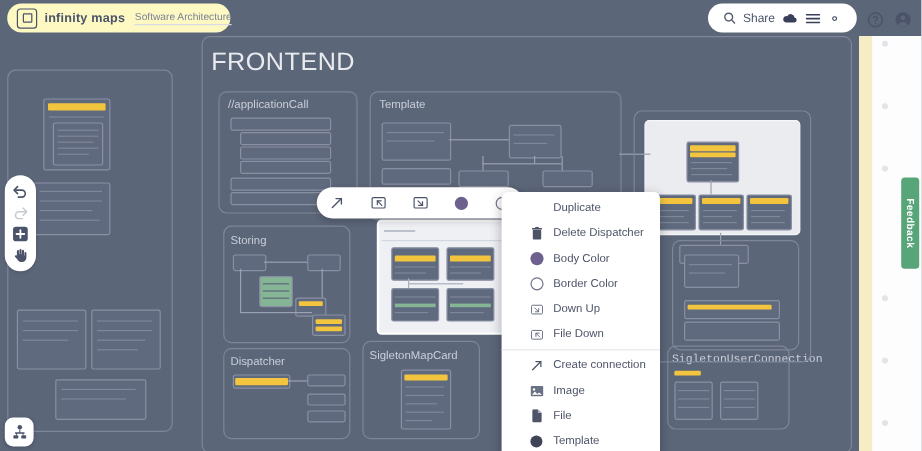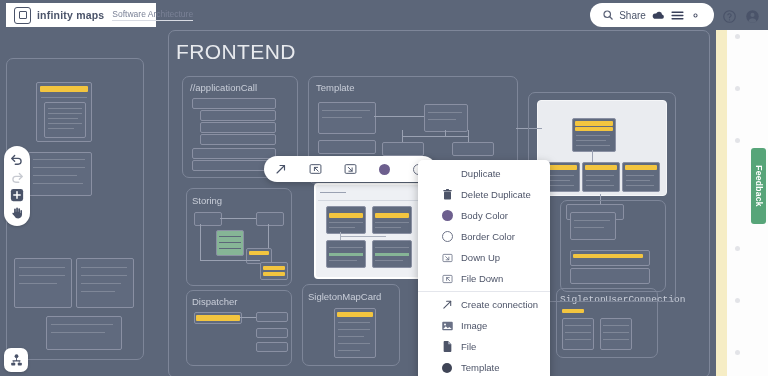--- a/index.html
+++ b/index.html
@@ -13,22 +13,22 @@
 
   
   .canvas{position:absolute;left:0;top:0;width:716px;height:376px;background:#5c6679;}
   .ystrip{position:absolute;left:716px;top:0;width:11px;height:376px;background:#f6edc5;}
   .whitepane{position:absolute;left:727px;top:0;width:41px;height:376px;background:#fdfdfd;}
   .dotcol{position:absolute;width:5px;height:5px;border-radius:50%;background:#e3e4e8;}
 
   
   .topbar{position:absolute;left:0;top:0;width:768px;height:30px;background:#5c6679;z-index:40;}
   .title-pill{
-    position:absolute;left:6px;top:3px;height:24px;width:150px;
-    background:#ffffff;border-radius:0;display:flex;align-items:center;padding:0 8px;
+    position:absolute;left:6px;top:3px;height:24px;width:186px;
+    background:#fef9c3;border-radius:12px;display:flex;align-items:center;padding:0 8px;
     box-sizing:border-box;
   }
   .logo-sq{
     width:15px;height:15px;border:1.6px solid #4a5369;border-radius:3px;
     display:flex;align-items:center;justify-content:center;flex:none;
   }
   .logo-sq i{display:block;width:6px;height:6px;border:1.5px solid #4a5369;border-radius:1px;}
   .brand{font-size:10.5px;color:#4a5369;font-weight:600;margin-left:6px;letter-spacing:.2px;white-space:nowrap;}
   .mapname{
     font-size:8.5px;color:#7a8196;margin-left:8px;white-space:nowrap;
@@ -438,21 +438,21 @@
     </div>
 
     <div class="mi">
       <span class="mic">
         <svg width="9" height="11" viewBox="0 0 18 22" fill="#4d5468">
           <rect x="2" y="5" width="14" height="16" rx="1.6"></rect>
           <rect x="0.5" y="2" width="17" height="2.6" rx="1"></rect>
           <rect x="6" y="0" width="6" height="2.6" rx="1"></rect>
         </svg>
       </span>
-      <span class="mlb">Delete Duplicate</span>
+      <span class="mlb">Delete Dispatcher</span>
     </div>
 
     <div class="mi">
       <span class="mic">
           <i class="dot-purple"></i>
         </span>
       <span class="mlb">Body Color</span>
     </div>
 
     <div class="mi">

